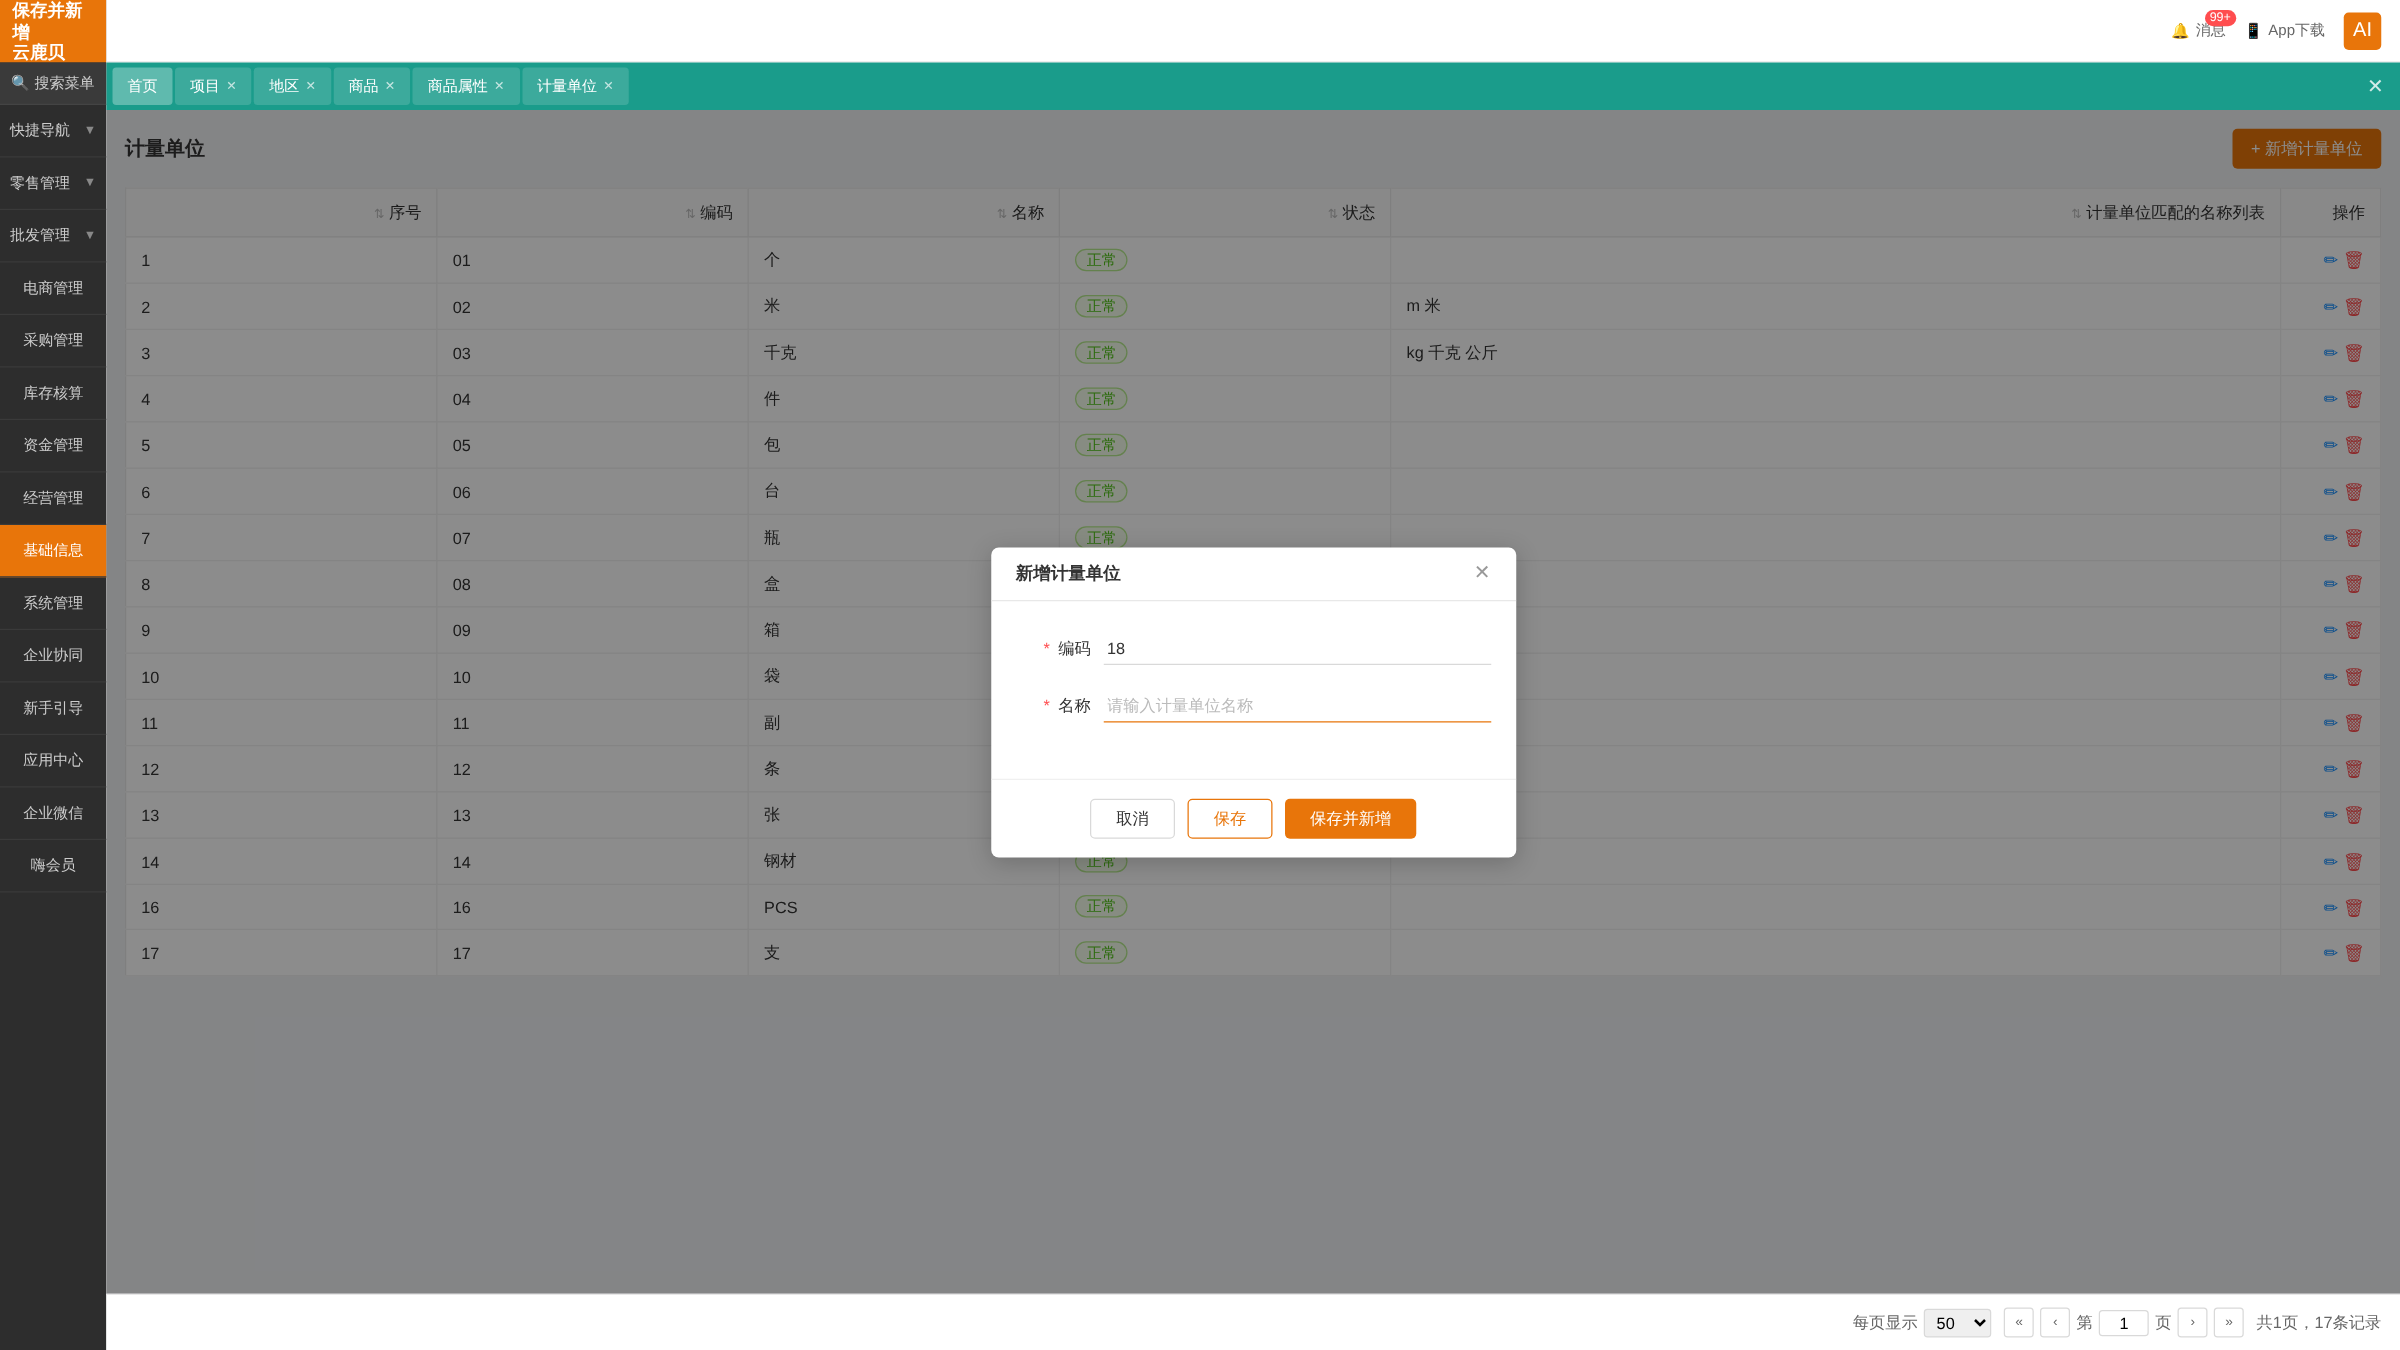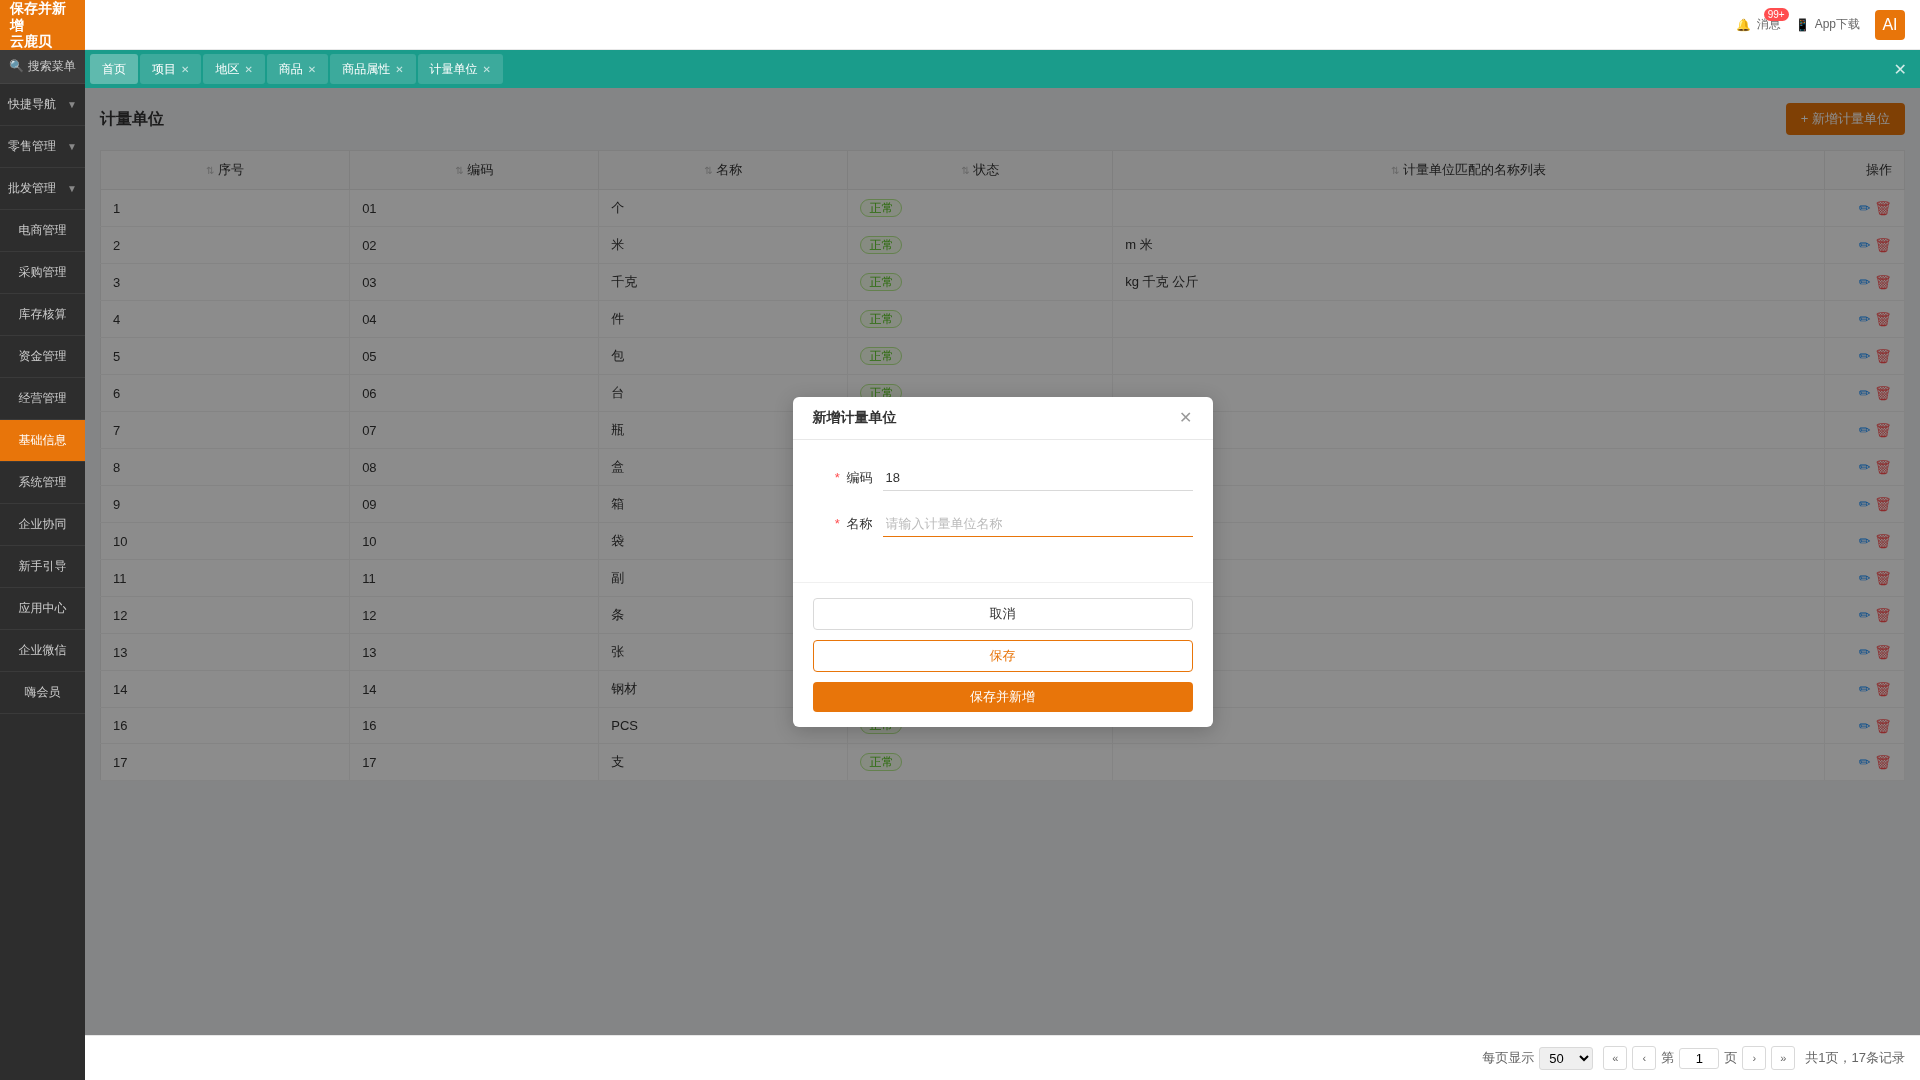--- a/index.html
+++ b/index.html
@@ -184,21 +184,21 @@
     
     .data-table {
       width: 100%;
       background: #fff;
       border-collapse: collapse;
       border: 1px solid #e8e8e8;
     }
     .data-table th {
       background: #fafafa;
       padding: 10px 12px;
-      text-align: center;
+      text-align: right;
       font-size: 13px;
       color: #333;
       border-bottom: 1px solid #e8e8e8;
       border-right: 1px solid #e8e8e8;
       font-weight: normal;
     }
     .data-table th .sort-icon { color: #bbb; font-size: 10px; }
     .data-table td {
       padding: 9px 12px;
       border-bottom: 1px solid #f0f0f0;
@@ -330,21 +330,20 @@
       color: #333;
     }
     .form-input.active { border-bottom-color: #e8750a; }
     .form-input::placeholder { color: #bbb; }
     .modal-footer {
       display: flex;
       justify-content: center;
       gap: 10px;
       padding: 15px 20px;
       border-top: 1px solid #f0f0f0;
-      flex-direction: column;
     }
     .btn-cancel {
       border: 1px solid #d9d9d9;
       background: #fff;
       color: #333;
       padding: 6px 20px;
       border-radius: 4px;
       cursor: pointer;
       font-size: 13px;
     }

